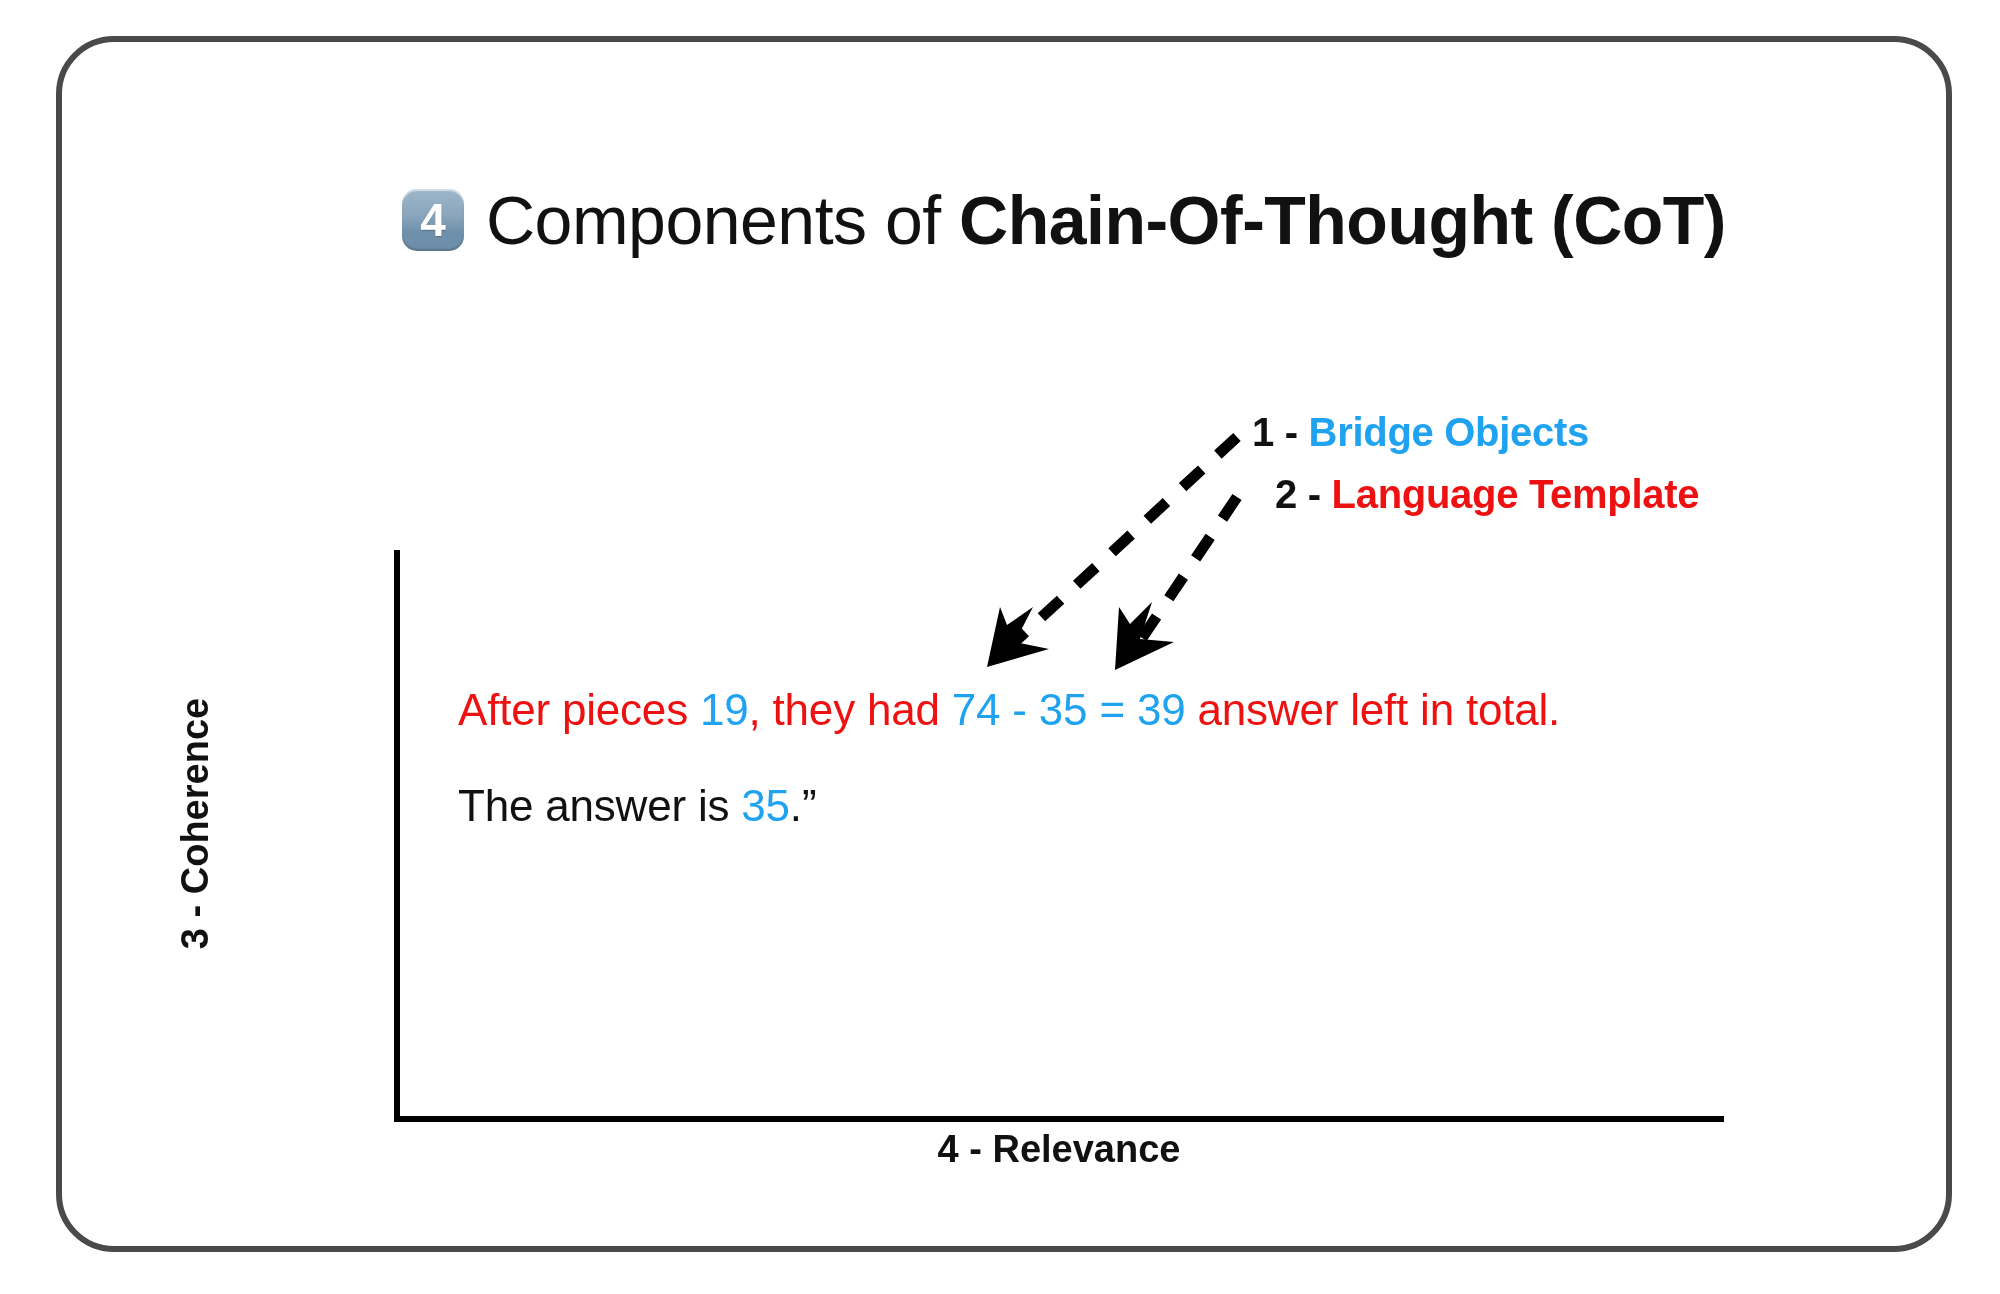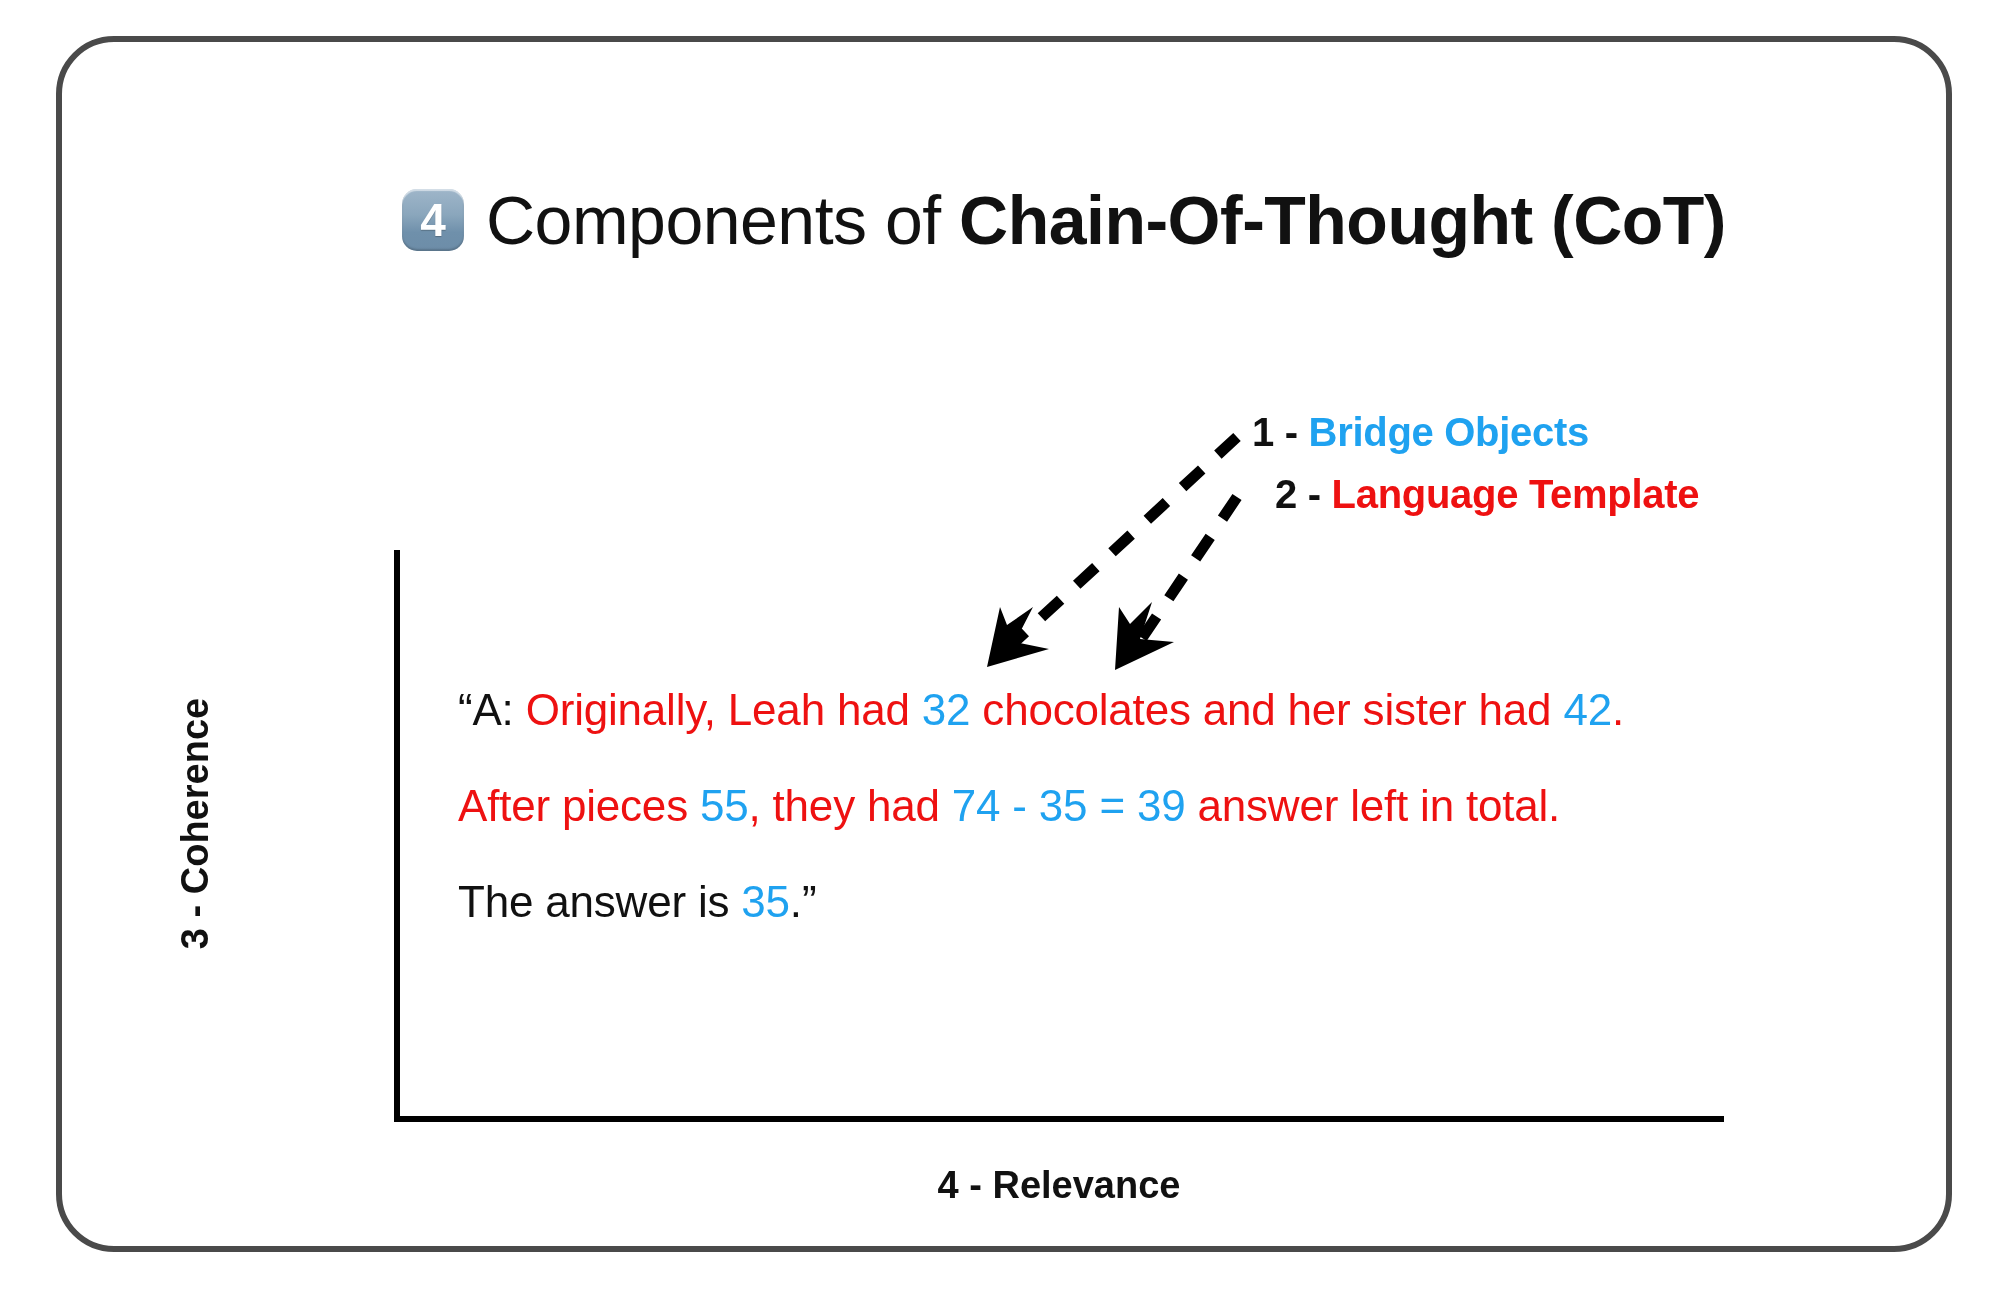--- a/index.html
+++ b/index.html
@@ -125,21 +125,20 @@
   #xlabel {
     position: absolute;
     left: 332px;
     top: 1086px;
     width: 1330px;
     text-align: center;
     font-size: 38px;
     font-weight: 700;
     color: #111111;
     white-space: nowrap;
-    margin-top: 36px;
   }
 
   
   #cot-block {
     position: absolute;
     left: 396px;
     top: 620px;
     width: 1420px;
   }
   .cot-line {
@@ -178,23 +177,22 @@
       <polygon fill="#000000" points="1053,628 1112,600 1078,597 1090,560 1068,582 1057,565"></polygon>
     </svg>
 
     <div id="axis-y"></div>
     <div id="axis-x"></div>
     <div id="ylabel">3 - Coherence</div>
     <div id="xlabel">4 - Relevance</div>
 
     <div id="cot-block">
 
-      <div class="cot-line"><span class="t-black">“A: </span><span class="t-red">Originally, Leah had </span><span class="t-blue">32</span><span class="t-red"> chocolates and her sister had </span><span class="t-blue">42</span><span class="t-red">.</span></div>
 
 
-      <div class="cot-line"><span class="t-red">After pieces </span><span class="t-blue">55</span><span class="t-red">, they had </span><span class="t-blue">74 - 35 = 39</span><span class="t-red"> answer left in total.</span></div>
+      <div class="cot-line"><span class="t-red">After pieces </span><span class="t-blue">19</span><span class="t-red">, they had </span><span class="t-blue">74 - 35 = 39</span><span class="t-red"> answer left in total.</span></div>
 
       <div class="cot-line"><span class="t-black">The answer is </span><span class="t-blue">35</span><span class="t-black">.”</span></div>
 
     </div>
 
   </div>
 </div>
 
 </body></html>

